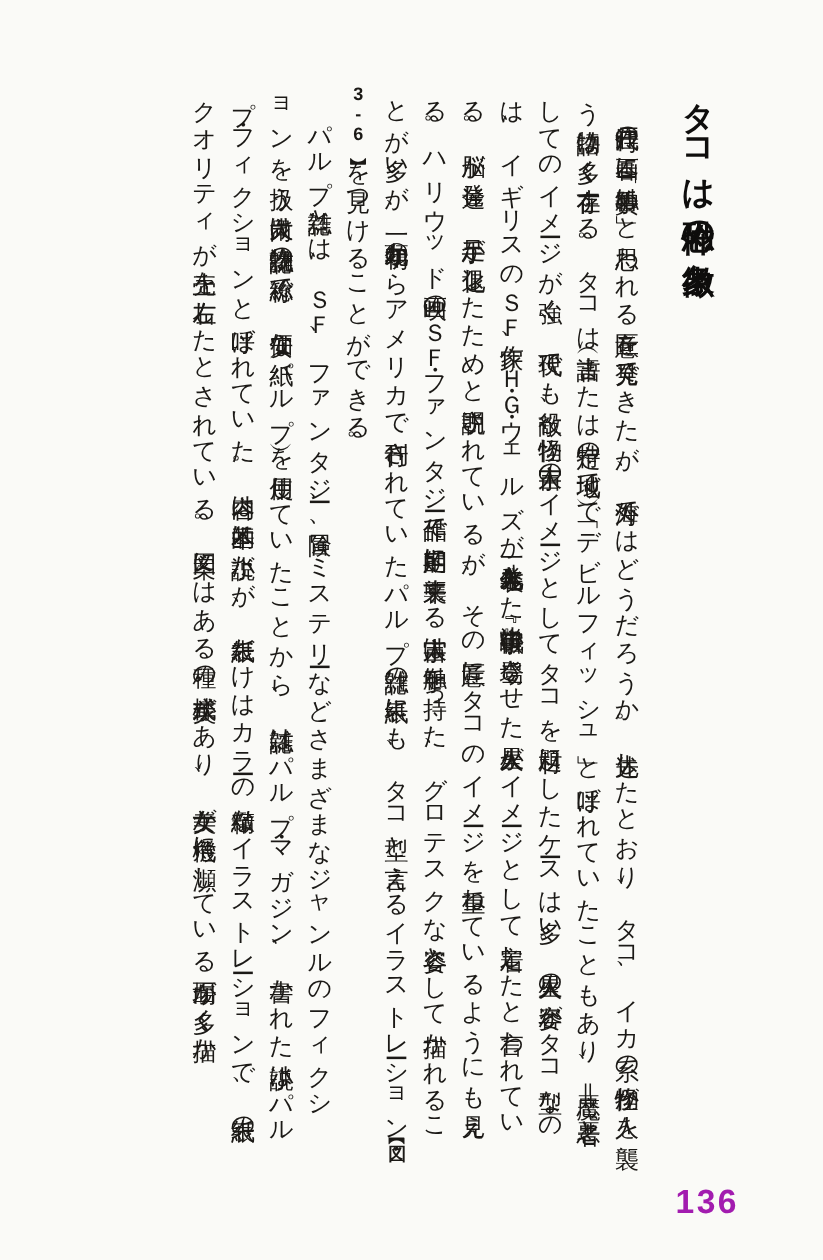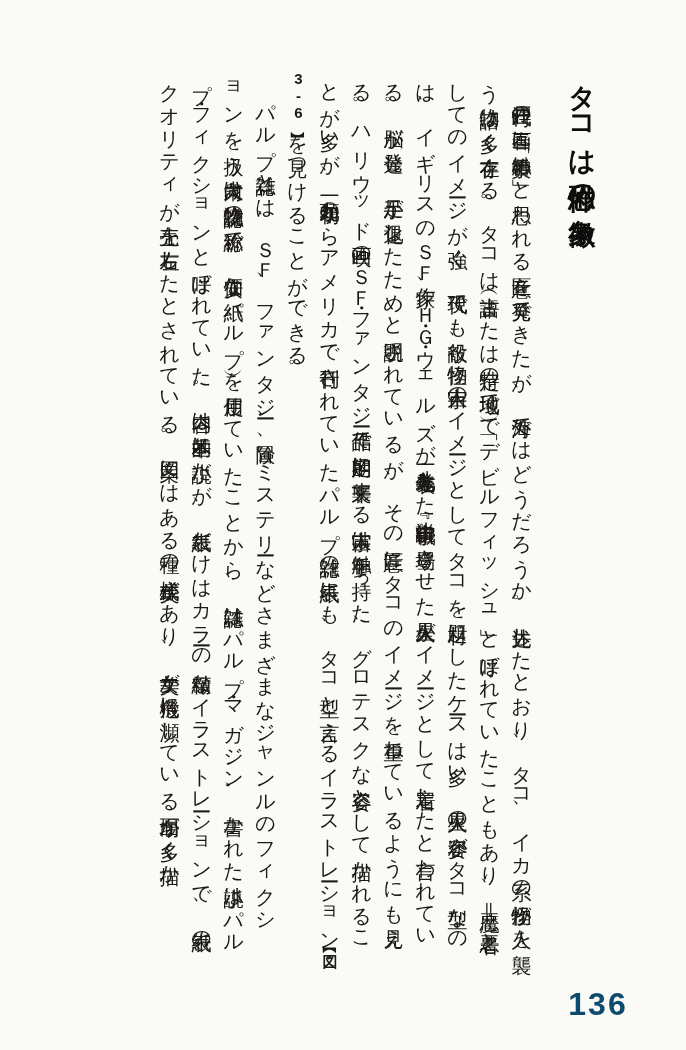--- a/index.html
+++ b/index.html
@@ -55,26 +55,26 @@
     font-weight: bold;
     font-size: 15px;
     letter-spacing: 0;
     text-orientation: upright;
   }
   .page-number {
     position: absolute;
     top: 986px;
     left: 563px;
     width: 70px;
-    text-align: center;
+    text-align: left;
     font-family: "Liberation Sans", sans-serif;
     font-weight: bold;
-    font-size: 32px;
+    font-size: 28px;
     letter-spacing: 2px;
-    color: #0c4a6e;
+    color: #a21caf;
   }
 </style>
 </head>
 <body>
 
 <div class="page">
 
   <h1 class="chapter-title">タコは恐怖の象徴</h1>
 
   <div class="body-text">

